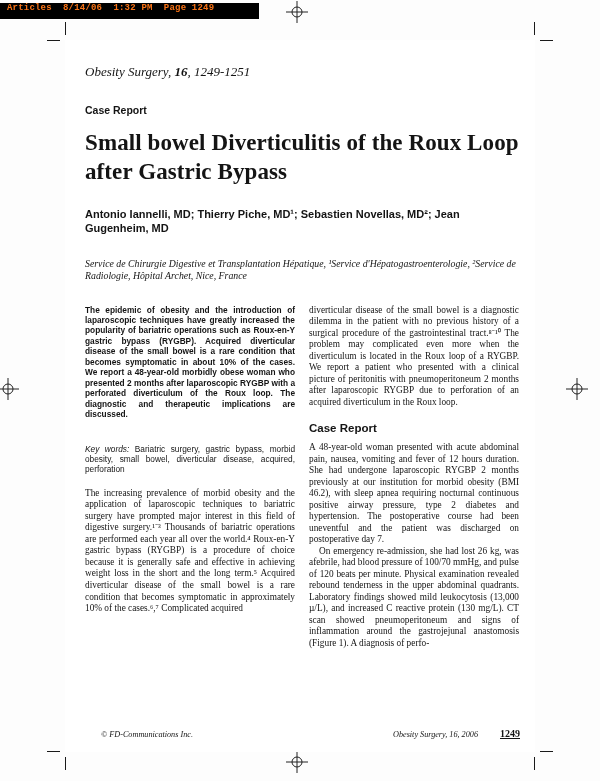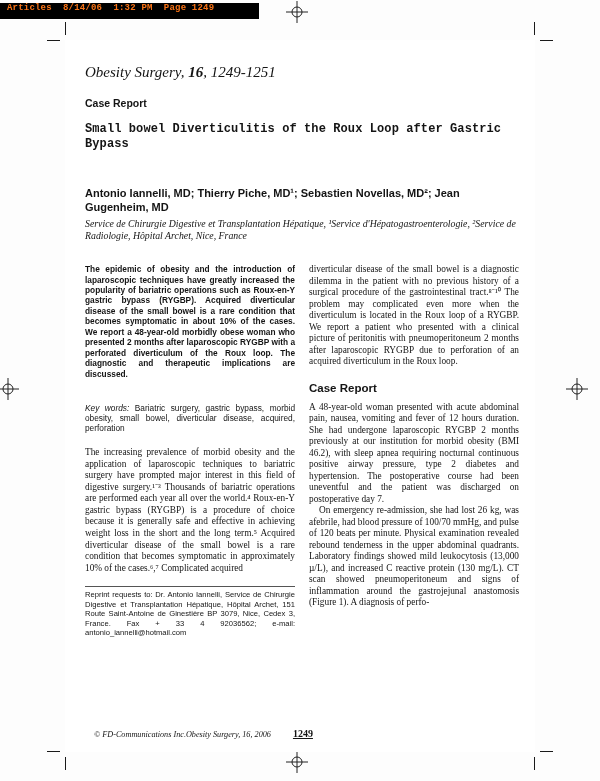--- a/index.html
+++ b/index.html
@@ -19,40 +19,40 @@
   .cm.v { width:1px; height:13px; }
   .cm.h { width:13px; height:1px; }
   .tl-v { left:65px; top:22px; } .tl-h { left:47px; top:40px; }
   .tr-v { left:534px; top:22px; } .tr-h { left:540px; top:40px; }
   .bl-v { left:65px; top:757px; } .bl-h { left:47px; top:751px; }
   .br-v { left:534px; top:757px; } .br-h { left:540px; top:751px; }
 
   .page { position:absolute; left:65px; top:40px; width:470px; height:712px; background:#fff; }
   .content { padding:24px 15px 0 20px; }
 
-  .journal-line { font-size:15px; font-style:italic; margin-bottom:16px; }
+  .journal-line { font-size:13px; font-style:italic; margin-bottom:24px; }
   .journal-line .vol { font-weight:bold; }
   .section-label { font-family:"Liberation Sans", sans-serif; font-weight:bold; font-size:10.5px; margin-bottom:13px; }
-  .title { font-family:Liberation Mono, monospace; font-weight:bold; font-size:12px; line-height:1.25; margin-bottom:34px; letter-spacing:0.1px; max-width:450px; }
-  .authors { font-family:"Liberation Sans", sans-serif; font-weight:bold; font-size:11px; line-height:1.3; margin-bottom:3px; }
+  .title { font-family:Liberation Serif, serif; font-weight:bold; font-size:23px; line-height:1.25; margin-bottom:20px; letter-spacing:0.1px; max-width:450px; }
+  .authors { font-family:"Liberation Sans", sans-serif; font-weight:bold; font-size:11px; line-height:1.3; margin-bottom:23px; }
   .affiliations { font-style:italic; font-size:9.8px; line-height:1.25; margin-bottom:22px; }
 
   .cols { display:flex; gap:14px; }
   .col { width:210px; }
 
   .abstract { font-family:"Liberation Sans", sans-serif; font-weight:bold; font-size:8.3px; line-height:1.26; text-align:justify; margin-bottom:24px; }
   .keywords { font-family:"Liberation Sans", sans-serif; font-size:8.3px; line-height:1.22; text-align:justify; margin-bottom:14px; }
   .keywords .kw-label { font-style:italic;margin-top:20px; }
   .heading { font-family:"Liberation Sans", sans-serif; font-weight:bold; font-size:11.5px; margin:12px 0 8px; }
   .heading.case { margin-top:14px; }
   .body-para { font-size:9.3px; line-height:1.24; text-align:justify; }
   .indent { text-indent:10px; }
   .footnote { margin-top:12px; border-top:1px solid #555; padding-top:3px; font-family:"Liberation Sans", sans-serif; font-size:7.6px; line-height:1.25; text-align:justify; }
 
-  .page-footer { position:absolute; left:29px; right:15px; bottom:13px; display:flex; justify-content:flex-start; align-items:baseline; }
+  .page-footer { position:absolute; left:36px; right:15px; bottom:13px; display:flex; justify-content:space-between; align-items:baseline; }
   .footer-left { font-style:italic; font-size:8.2px; }
   .footer-right { font-size:8.2px; font-style:italic; }
   .footer-right .pg { font-style:normal; font-weight:bold; font-size:10px; margin-left:22px;text-decoration:underline; }
 </style>
 </head>
 <body>
 
 <div class="print-bar">
   <span>Articles  8/14/06  1:32 PM  Page 1249</span>
 </div>
@@ -103,21 +103,20 @@
     <div class="affiliations">Service de Chirurgie Digestive et Transplantation Hépatique, ¹Service d'Hépatogastroenterologie, ²Service de Radiologie, Hôpital Archet, Nice, France</div>
 
     <div class="cols">
 
       <div class="col">
         <p class="abstract">The epidemic of obesity and the introduction of laparoscopic techniques have greatly increased the popularity of bariatric operations such as Roux-en-Y gastric bypass (RYGBP). Acquired diverticular disease of the small bowel is a rare condition that becomes symptomatic in about 10% of the cases. We report a 48-year-old morbidly obese woman who presented 2 months after laparoscopic RYGBP with a perforated diverticulum of the Roux loop. The diagnostic and therapeutic implications are discussed.</p>
         <p class="keywords">
           <span class="kw-label">Key words:</span><span> Bariatric surgery, gastric bypass, morbid obesity, small bowel, diverticular disease, acquired, perforation</span>
         </p>
         <p class="body-para">The increasing prevalence of morbid obesity and the application of laparoscopic techniques to bariatric surgery have prompted major interest in this field of digestive surgery.¹⁻³ Thousands of bariatric operations are performed each year all over the world.⁴ Roux-en-Y gastric bypass (RYGBP) is a procedure of choice because it is generally safe and effective in achieving weight loss in the short and the long term.⁵ Acquired diverticular disease of the small bowel is a rare condition that becomes symptomatic in approximately 10% of the cases.⁶,⁷ Complicated acquired</p>
-        <div class="footnote">Reprint requests to: Dr. Antonio Iannelli, Service de Chirurgie Digestive et Transplantation Hépatique, Hôpital Archet, 151 Route Saint-Antoine de Ginestière BP 3079, Nice, Cedex 3, France. Fax + 33 4 92036562; e-mail: antonio_iannelli@hotmail.com</div>
       </div>
 
       <div class="col">
         <p class="body-para">diverticular disease of the small bowel is a diagnostic dilemma in the patient with no previous history of a surgical procedure of the gastrointestinal tract.⁸⁻¹⁰ The problem may complicated even more when the diverticulum is located in the Roux loop of a RYGBP. We report a patient who presented with a clinical picture of peritonitis with pneumoperitoneum 2 months after laparoscopic RYGBP due to perforation of an acquired diverticulum in the Roux loop.</p>
         <h2 class="heading case">Case Report</h2>
         <p class="body-para">A 48-year-old woman presented with acute abdominal pain, nausea, vomiting and fever of 12 hours duration. She had undergone laparoscopic RYGBP 2 months previously at our institution for morbid obesity (BMI 46.2), with sleep apnea requiring nocturnal continuous positive airway pressure, type 2 diabetes and hypertension. The postoperative course had been uneventful and the patient was discharged on postoperative day 7.</p>
         <p class="body-para indent">On emergency re-admission, she had lost 26 kg, was afebrile, had blood pressure of 100/70 mmHg, and pulse of 120 beats per minute. Physical examination revealed rebound tenderness in the upper abdominal quadrants. Laboratory findings showed mild leukocytosis (13,000 µ/L), and increased C reactive protein (130 mg/L). CT scan showed pneumoperitoneum and signs of inflammation around the gastrojejunal anastomosis (Figure 1). A diagnosis of perfo-</p>
       </div>
 
     </div>

